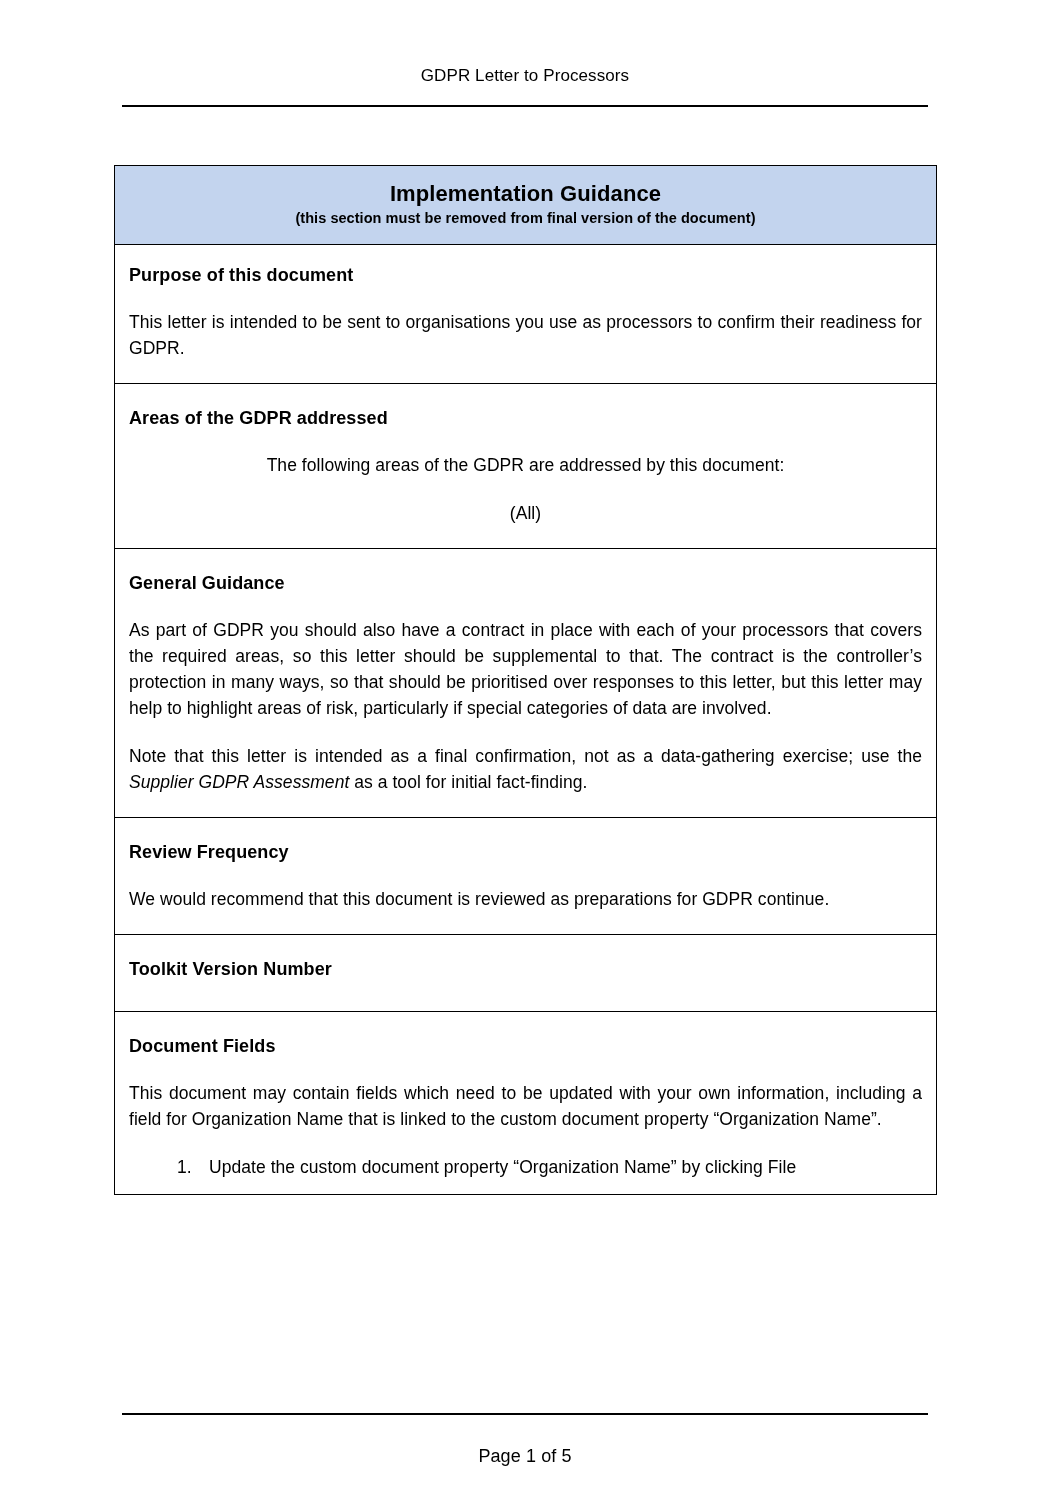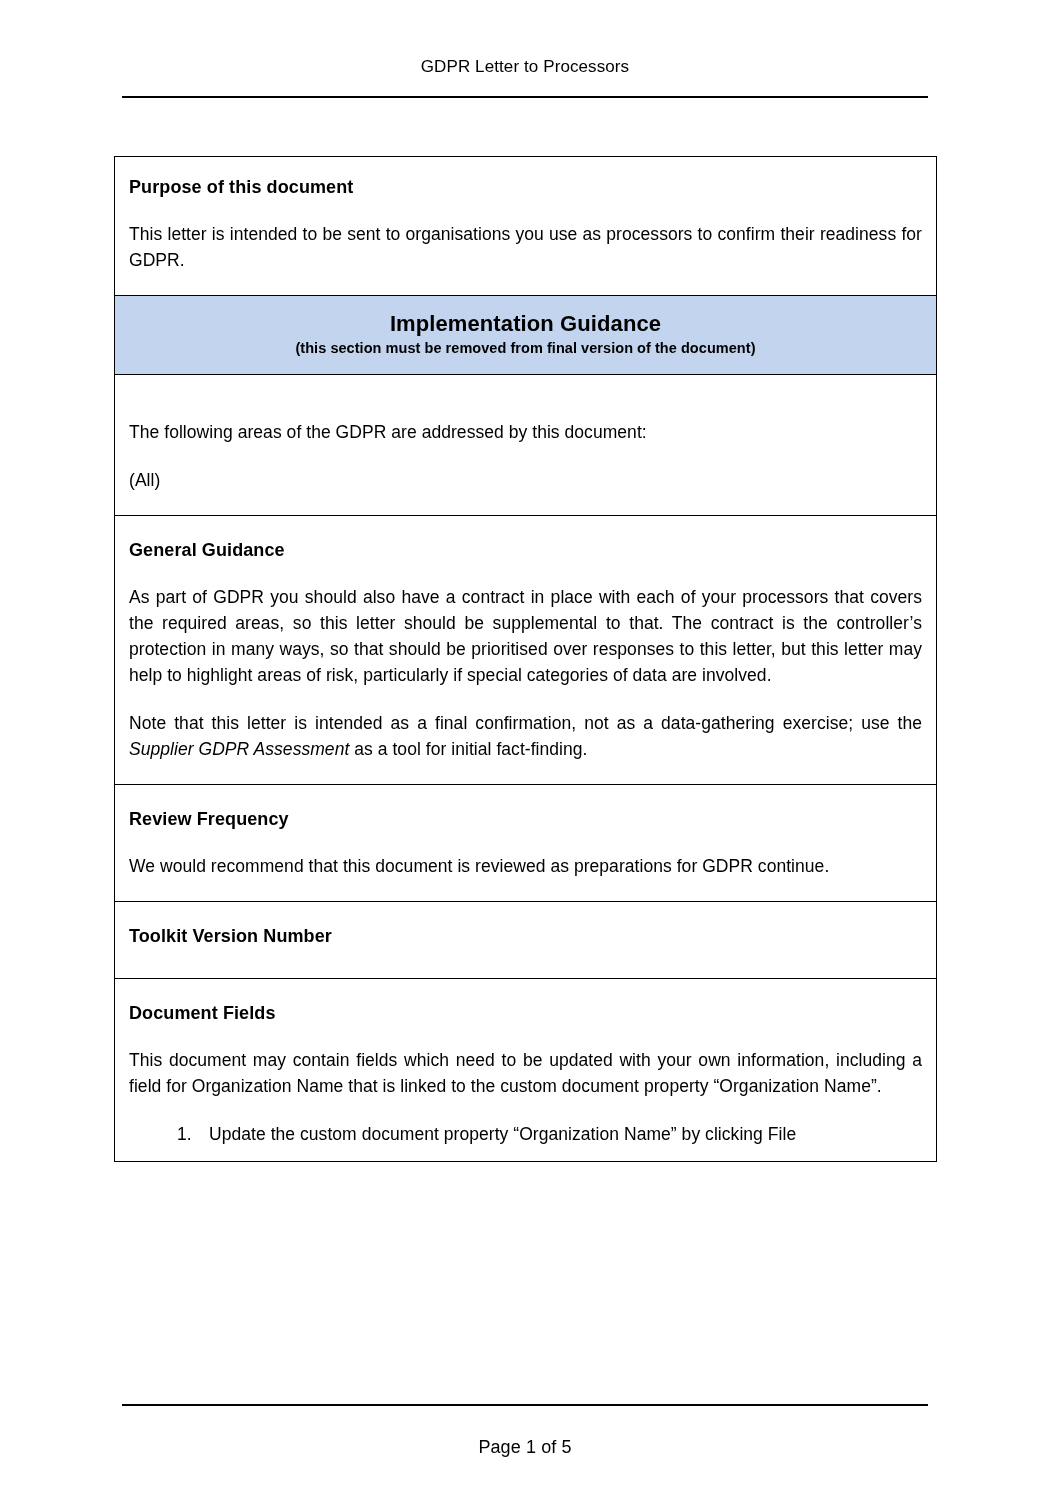--- a/index.html
+++ b/index.html
@@ -11,21 +11,21 @@
     width: 1059px;
     height: 1497px;
     font-family: "Liberation Sans", sans-serif;
     color: #000000;
     position: relative;
     overflow: hidden;
   }
 
   .page {
     position: absolute;
-    left: 0; top: 8px;
+    left: 0; top: 17px;
     width: 1059px;
     height: 1068px;
     box-sizing: border-box;
   }
 
   
   .page-header {
     position: absolute;
     left: 122px;
     top: 48px;
@@ -94,21 +94,21 @@
     letter-spacing: 0.1px;
   }
   .sec-para {
     font-size: 17.5px;
     line-height: 26px;
     margin: 22px 0 0 0;
     text-align: justify;
     letter-spacing: 0.05px;
   }
   .sec-para.plain {
-    text-align: left;
+    text-align: center;
   }
   .sec-para em {
     font-style: italic;
   }
   .field-val {
     font-weight: bold;
   }
 
   .num-list {
     margin: 22px 0 0 0;
@@ -162,36 +162,37 @@
 
 <div class="page">
 
   <div class="page-header">
     <div class="page-header-title">GDPR Letter to Processors</div>
   </div>
   <div class="header-rule"></div>
 
   <div class="guidance-table">
 
-    <div class="g-row row-purpose">
-      <div class="g-cell">
-        <div class="sec-heading">Purpose of this document</div>
-        <p class="sec-para">This letter is intended to be sent to organisations you use as processors to confirm their readiness for GDPR.</p>
-      </div>
-    </div>
-
     <div class="g-row">
       <div class="banner">
         <div class="banner-title">Implementation Guidance</div>
         <div class="banner-sub">(this section must be removed from final version of the document)</div>
       </div>
     </div>
 
+    <div class="g-row row-purpose">
+      <div class="g-cell">
+        <div class="sec-heading">Purpose of this document</div>
+        <p class="sec-para">This letter is intended to be sent to organisations you use as processors to confirm their readiness for GDPR.</p>
+      </div>
+    </div>
+
     <div class="g-row row-areas">
       <div class="g-cell">
+        <div class="sec-heading">Areas of the GDPR addressed</div>
         <p class="sec-para plain">The following areas of the GDPR are addressed by this document:</p>
         <p class="sec-para plain">(All)</p>
       </div>
     </div>
 
     <div class="g-row row-general">
       <div class="g-cell">
         <div class="sec-heading">General Guidance</div>
         <p class="sec-para">As part of GDPR you should also have a contract in place with each of your processors that covers the required areas, so this letter should be supplemental to that. The contract is the controller’s protection in many ways, so that should be prioritised over responses to this letter, but this letter may help to highlight areas of risk, particularly if special categories of data are involved.</p>
         <p class="sec-para"><span>Note that this letter is intended as a final confirmation, not as a data-gathering exercise; use the </span><em>Supplier GDPR Assessment</em><span> as a tool for initial fact-finding.</span></p>

